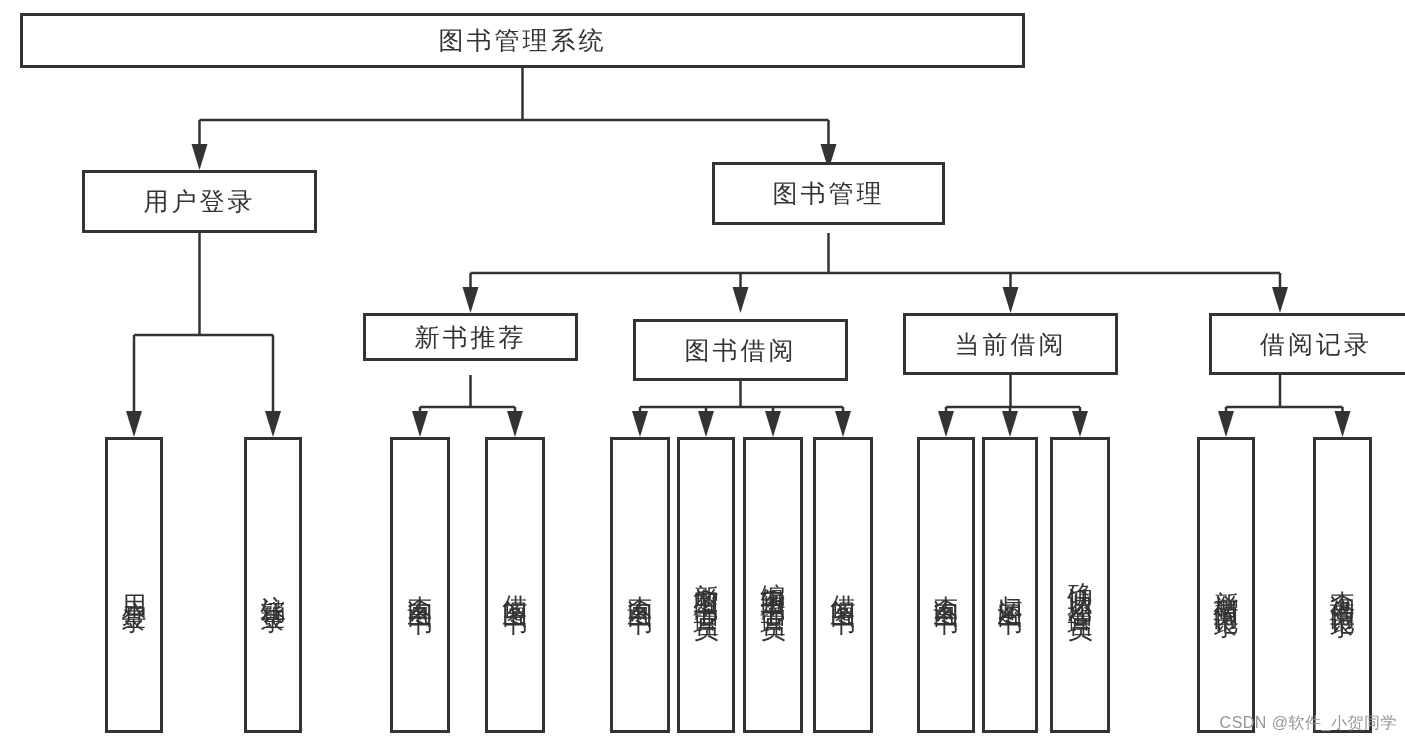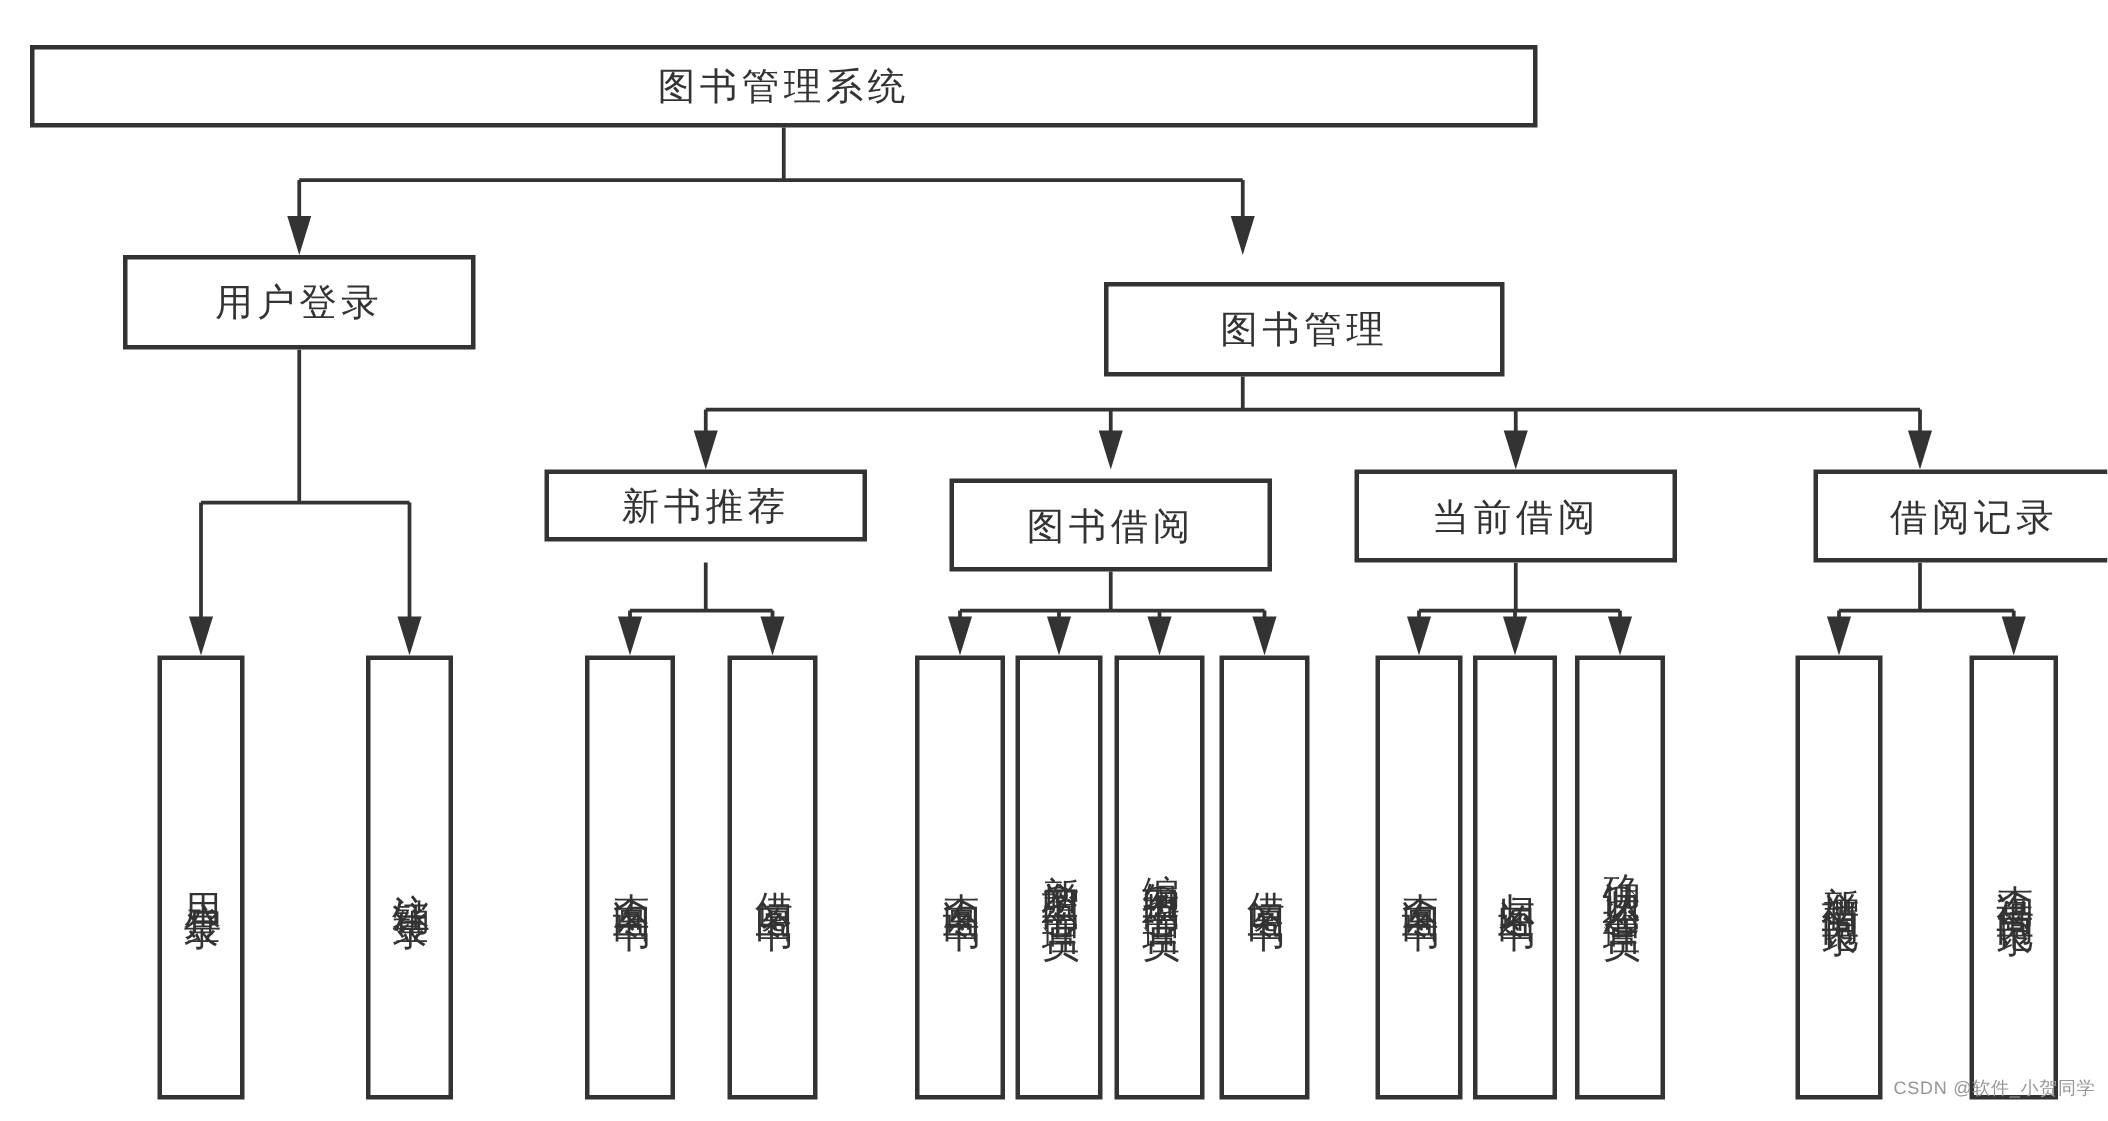--- a/index.html
+++ b/index.html
@@ -23,21 +23,21 @@
     letter-spacing:5px;
     writing-mode:vertical-rl;
     text-orientation:mixed;
     line-height:1;
   }
   .watermark{
     position:absolute;
     right:8px;
     bottom:13px;
     z-index:5;
-    font-size:12px;
+    font-size:16px;
     color:#969696;
     letter-spacing:0.5px;
     white-space:nowrap;
   }
 </style>
 </head>
 <body>
 
 <div class="canvas">
 
@@ -81,24 +81,24 @@
 
       <polygon points="938,411 954,411 946,437"></polygon>
       <polygon points="1002,411 1018,411 1010,437"></polygon>
       <polygon points="1072,411 1088,411 1080,437"></polygon>
 
       <polygon points="1218,411 1234,411 1226,437"></polygon>
       <polygon points="1334.5,411 1350.5,411 1342.5,437"></polygon>
     </g>
   </svg>
 
-  <div class="node h" style="left:20px;top:30px;width:1005px;height:55px;font-family:Liberation Serif, serif;">图书管理系统</div>
+  <div class="node h" style="left:20px;top:13px;width:1005px;height:55px;font-family:Liberation Serif, serif;">图书管理系统</div>
 
   <div class="node h" style="left:82px;top:170px;width:235px;height:63px;">用户登录</div>
-  <div class="node h" style="left:712px;top:188px;width:267px;height:63px;margin-left:24px;">图书管理</div>
+  <div class="node h" style="left:712px;top:162px;width:233px;height:63px;">图书管理</div>
 
   <div class="node h" style="left:363px;top:313px;width:215px;height:48px;">新书推荐</div>
   <div class="node h" style="left:633px;top:319px;width:215px;height:62px;">图书借阅</div>
   <div class="node h" style="left:903px;top:313px;width:215px;height:62px;">当前借阅</div>
   <div class="node h" style="left:1173px;top:313px;width:214px;height:62px;margin-left:36px;">借阅记录</div>
 
   <div class="node v" style="left:105px;top:437px;width:58px;height:296px;">用户登录</div>
   <div class="node v" style="left:244px;top:437px;width:58px;height:296px;">注销登录</div>
 
   <div class="node v" style="left:390px;top:437px;width:60px;height:296px;">查询图书</div>

